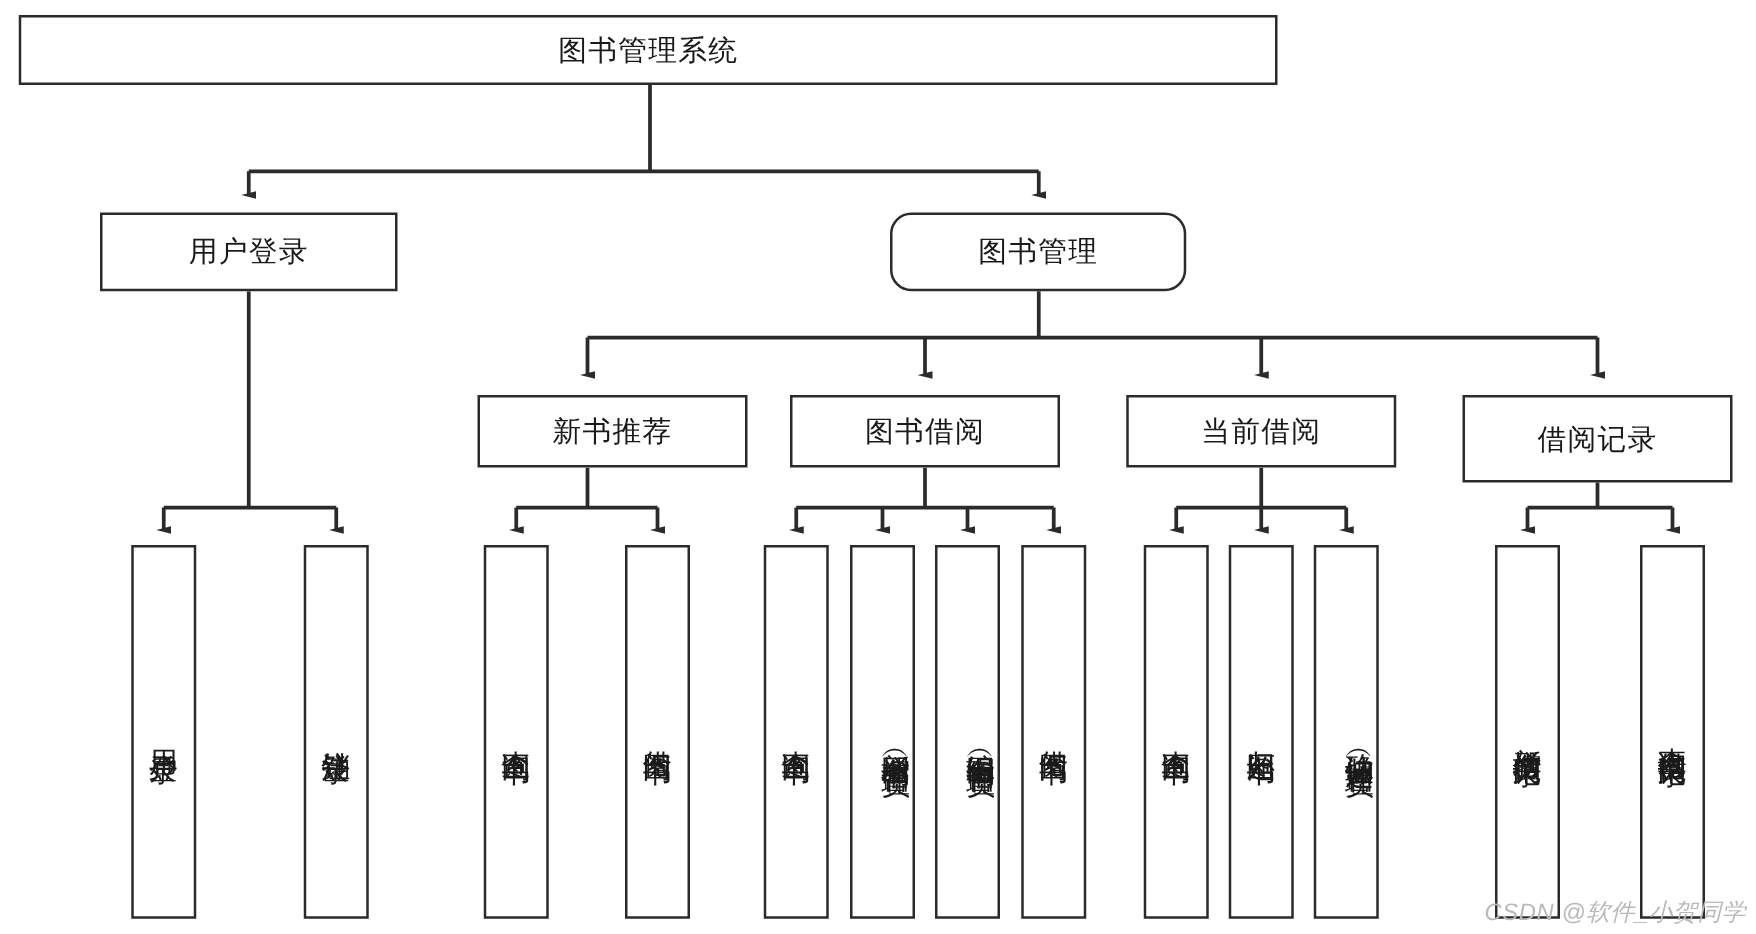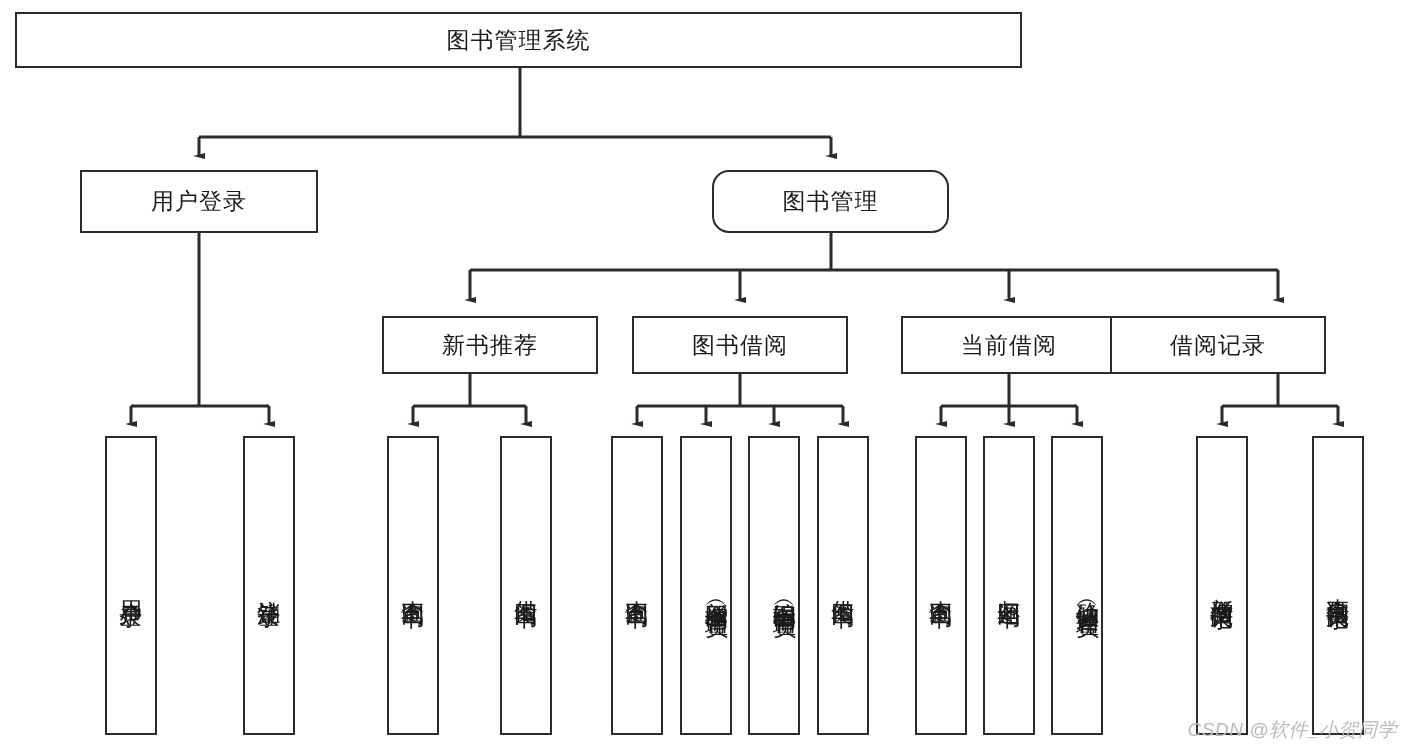--- a/index.html
+++ b/index.html
@@ -136,21 +136,21 @@
 
   <div class="node horiz" style="left:362px; top:316px; width:216px; height:58px;margin-left:20px;">
     <span class="node-label">新书推荐</span>
   </div>
   <div class="node horiz" style="left:901px; top:316px; width:216px; height:58px;">
     <span class="node-label">当前借阅</span>
   </div>
   <div class="node horiz" style="left:632px; top:316px; width:216px; height:58px;">
     <span class="node-label">图书借阅</span>
   </div>
-  <div class="node horiz" style="left:1110px; top:316px; width:216px; height:58px;">
+  <div class="node horiz" style="left:1170px; top:316px; width:216px; height:70px;">
     <span class="node-label">借阅记录</span>
   </div>
 
   <div class="node vert centered" style="left:105px; top:436px; width:52px; height:299px;">
     <span class="node-label">用户登录</span>
   </div>
   <div class="node vert centered" style="left:243px; top:436px; width:52px; height:299px;">
     <span class="node-label">注销登录</span>
   </div>
 

